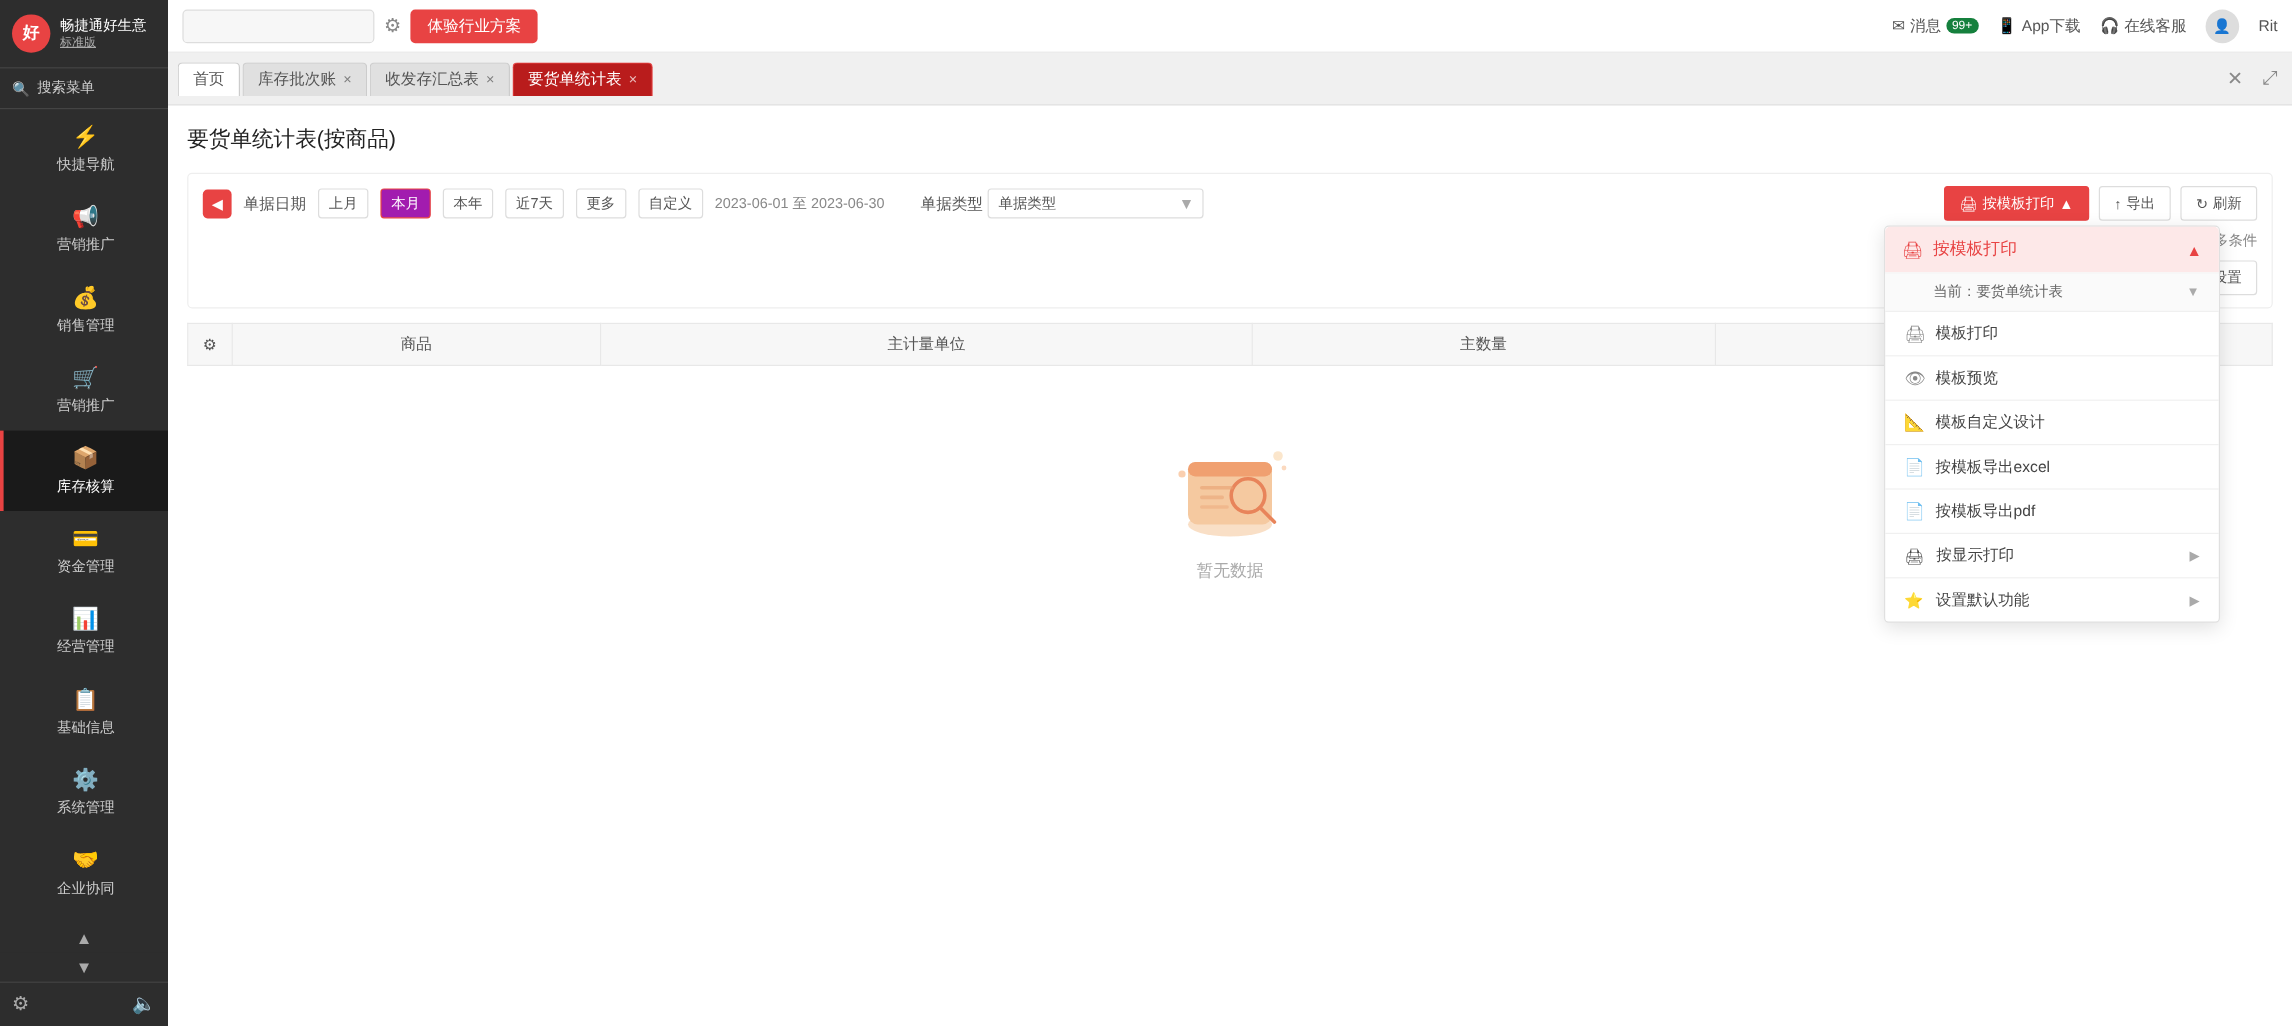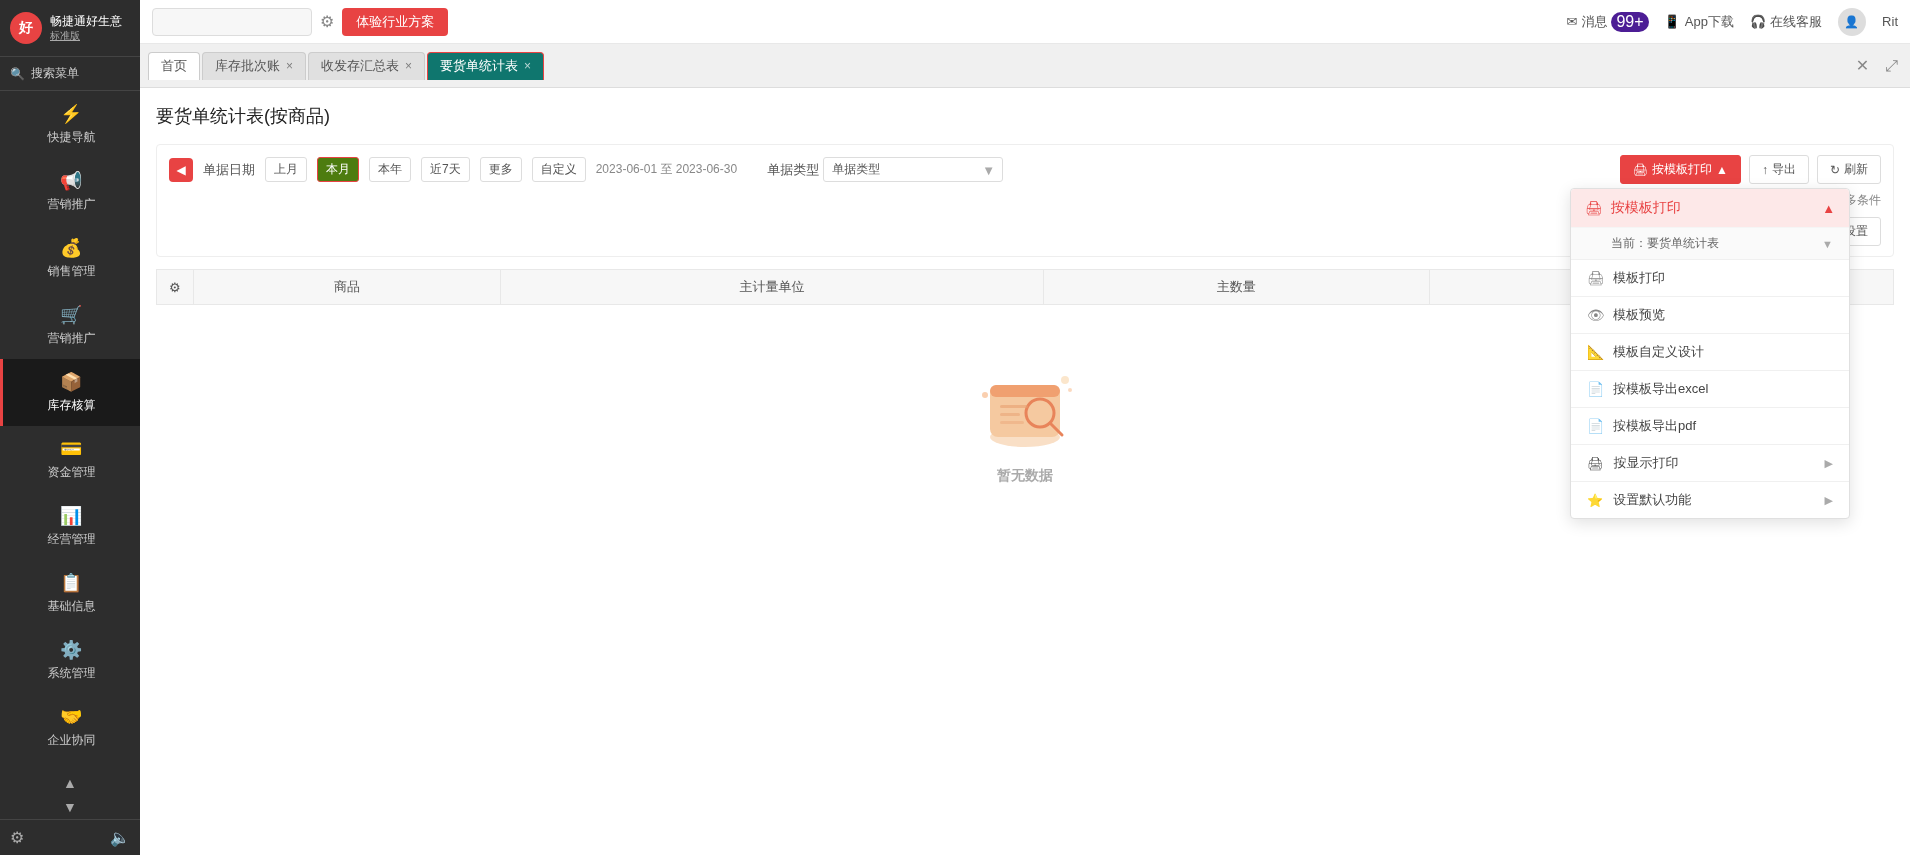--- a/index.html
+++ b/index.html
@@ -152,23 +152,23 @@
       color: #555;
       font-size: 13px;
     }
     .topbar-right .item {
       display: flex;
       align-items: center;
       gap: 4px;
       cursor: pointer;
     }
     .badge {
-      background: #4c1d95;
+      background: #15803d;
       color: white;
-      font-size: 16px;
+      font-size: 10px;
       border-radius: 10px;
       padding: 1px 5px;
     }
     .user-avatar {
       width: 28px;
       height: 28px;
       background: #ddd;
       border-radius: 50%;
       display: flex;
       align-items: center;
@@ -197,21 +197,21 @@
       font-size: 13px;
       cursor: pointer;
       color: #555;
       gap: 6px;
       background: #e0e0e0;
       margin-right: 2px;
       border: 1px solid #ccc;
       border-bottom: none;
     }
     .tab.active {
-      background: #0f766e;
+      background: #b91c1c;
       color: white;
       border-color: #e84343;
     }
     .tab .close-tab {
       font-size: 12px;
       cursor: pointer;
       opacity: 0.7;
     }
     .tab.active .close-tab { color: white; }
     .tab-home {
@@ -290,21 +290,21 @@
     .date-btn {
       padding: 3px 8px;
       border: 1px solid #ddd;
       border-radius: 3px;
       font-size: 12px;
       cursor: pointer;
       background: #fff;
       color: #555;
     }
     .date-btn.active {
-      background: #4d7c0f;
+      background: #a21caf;
       color: white;
       border-color: #e84343;
       text-align: right;
     }
     .date-range { color: #888; font-size: 12px; }
     .filter-select {
       display: flex;
       align-items: center;
       gap: 4px;
       color: #555;
@@ -374,21 +374,20 @@
     }
 
     
     .empty-state {
       display: flex;
       flex-direction: column;
       align-items: center;
       justify-content: center;
       padding: 60px 0;
       color: #aaa;
-      font-weight: bold;
     }
 
     
     .dropdown-menu {
       position: absolute;
       top: 100px;
       right: 60px;
       background: white;
       border: 1px solid #e0e0e0;
       border-radius: 4px;

